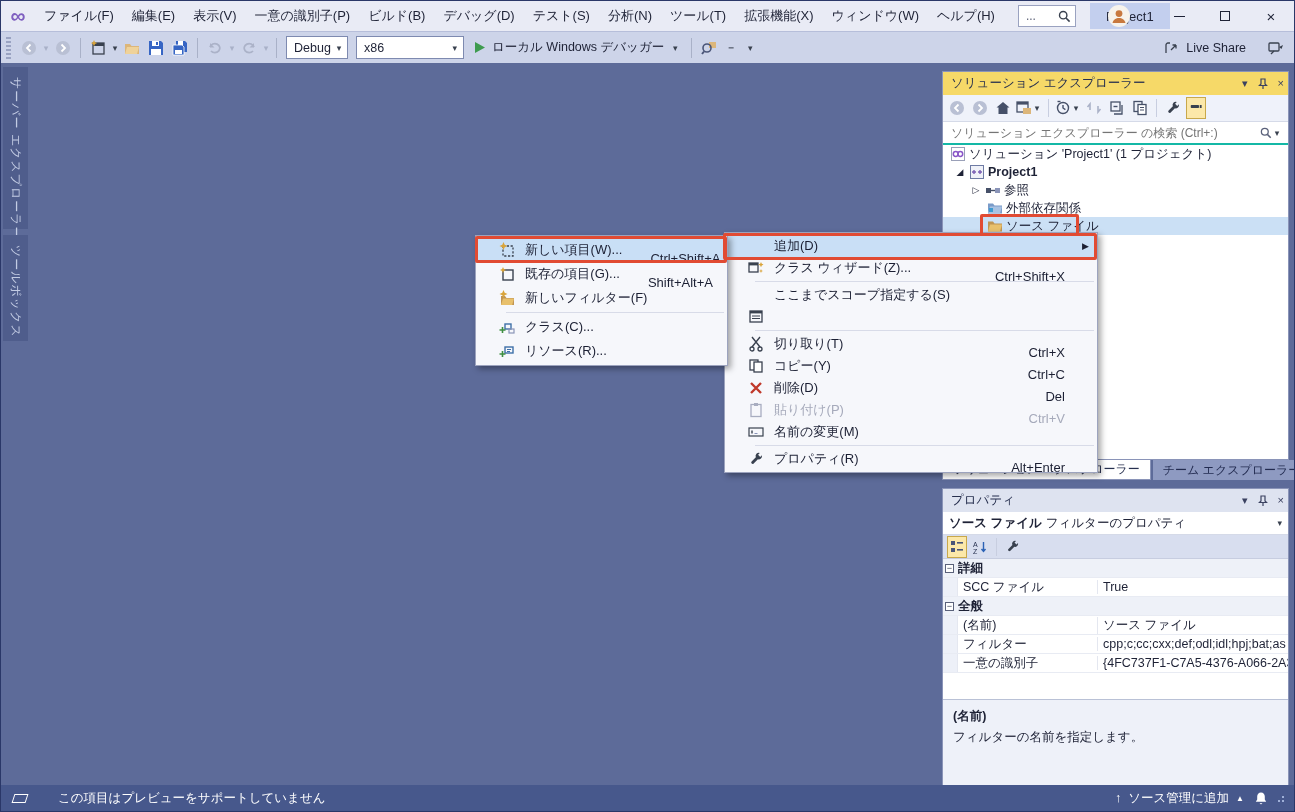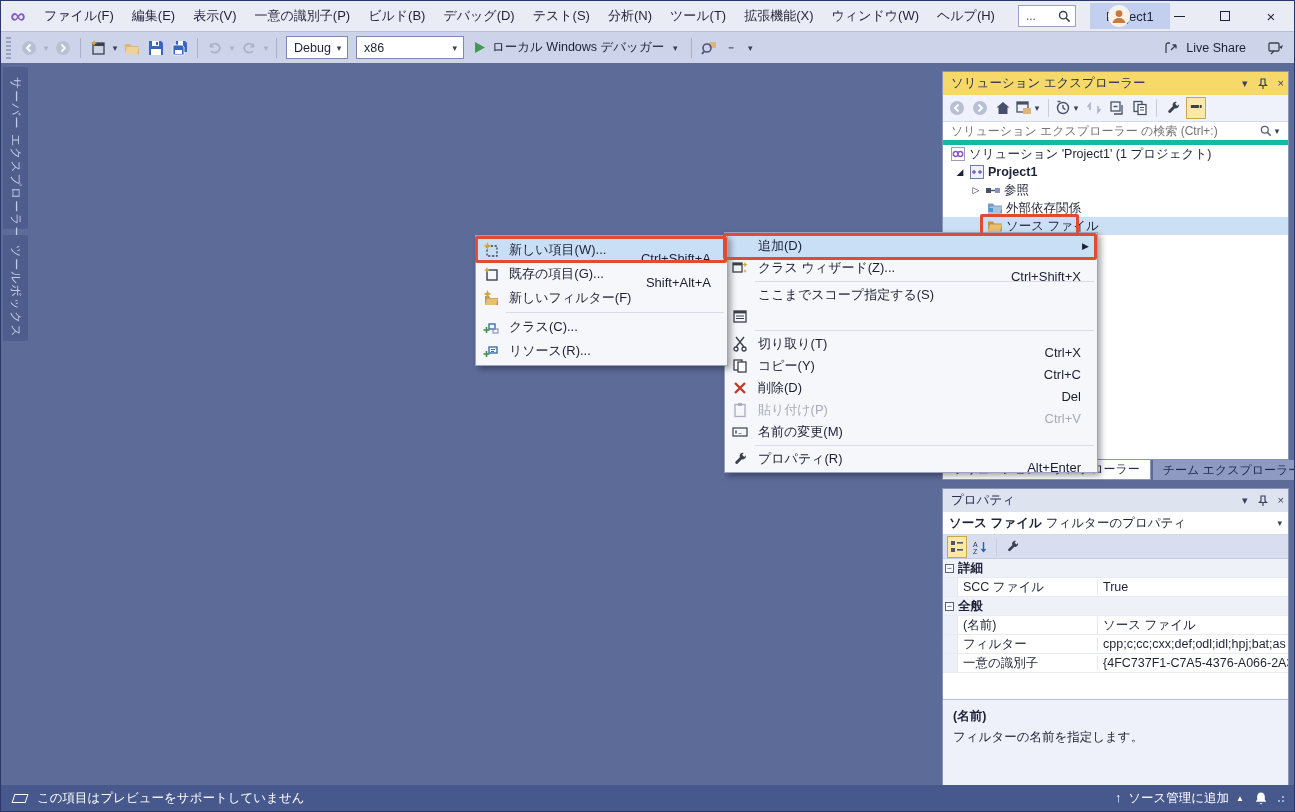--- a/index.html
+++ b/index.html
@@ -42,21 +42,21 @@
   .panel-header{height:23px;display:flex;align-items:center;font-size:12.5px;color:#27304F;padding-left:8px;position:relative;}
   .ph-icons{position:absolute;right:4px;top:0;height:23px;display:flex;align-items:center;gap:10px;color:#3A4160;}
   .ph-icon{font-size:11px;line-height:11px;}
 
   
   #se-header{background:#F6D968;}
   #se-toolbar{height:27px;background:#EFF2FA;border-bottom:1px solid #D5DAE8;display:flex;align-items:center;padding-left:4px;gap:3px;}
   .se-tbtn{height:22px;min-width:20px;display:flex;align-items:center;justify-content:center;}
   .se-tbtn.hilite{background:#FCE8A9;border:1px solid #C8A84B;}
   .se-sep{width:1px;height:18px;background:#C8CEE0;margin:0 3px;}
-  #se-search{height:23px;border-bottom:5px solid #14b8a6;display:flex;align-items:center;padding:0 6px;}
+  #se-search{height:23px;border-bottom:2px solid #14b8a6;display:flex;align-items:center;padding:0 6px;}
   #se-search input{flex:1;border:none;outline:none;font-size:12px;color:#767C90;background:transparent;}
   #se-tree{position:relative;}
   .tree-row{position:relative;height:18px;display:flex;align-items:center;font-size:12.5px;color:#1E2236;white-space:nowrap;}
   .tree-row.selected{background:#CBE0F5;}
   .tree-exp{width:12px;text-align:center;font-size:9px;color:#1E2236;flex:none;}
   .tree-ico{width:17px;height:16px;flex:none;display:flex;align-items:center;justify-content:center;}
   .tree-lbl{padding-left:3px;}
   .tree-lbl.bold{font-weight:bold;}
   #se-tabs{position:absolute;left:941px;top:459px;display:flex;gap:2px;z-index:5;}
   .dock-tab{height:20px;font-size:12px;display:flex;align-items:center;padding:0 10px;white-space:nowrap;}
@@ -75,34 +75,34 @@
   .pg-row.cat{background:#EEF1F8;font-weight:bold;}
   .pg-minus{width:9px;height:9px;border:1px solid #5A617A;font-size:9px;line-height:7px;text-align:center;color:#30374E;margin:0 4px 0 2px;background:#FFF;flex:none;font-weight:normal;}
   .pg-name{width:154px;padding-left:20px;white-space:nowrap;overflow:hidden;flex:none;}
   .pg-row.cat .pg-name{width:auto;padding-left:0;}
   .pg-val{flex:1;border-left:1px solid #E4E7F0;padding-left:5px;white-space:nowrap;overflow:hidden;}
   #props-desc{position:absolute;left:0;right:0;bottom:0;height:86px;background:#EEF1F9;border-top:1px solid #B9C1D6;padding:8px 10px;font-size:12.5px;color:#1E2236;}
   #props-desc .t{font-weight:bold;margin-bottom:4px;}
 
   
   .menu{position:absolute;background:#F6F7FB;border:1px solid #9CA3BE;box-shadow:3px 3px 6px rgba(0,0,0,.35);z-index:50;padding:2px 0;}
-  .menu-item{display:flex;align-items:center;padding:0 2px;position:relative;}
+  .menu-item{display:flex;align-items:center;padding:0 18px;position:relative;}
   .menu-item.hl{background:#C9DFF6;}
   .mi-icon{width:26px;height:16px;flex:none;display:flex;align-items:center;justify-content:center;}
   .mi-label{flex:1;padding-left:5px;font-size:13px;color:#1B1F33;white-space:nowrap;}
   .mi-shortcut{padding:0 14px 0 28px;font-size:13px;color:#1B1F33;white-space:nowrap;margin-top:16px;}
   .menu-item.disabled .mi-label,.menu-item.disabled .mi-shortcut{color:#A6AABB;}
   .mi-arrow{position:absolute;right:8px;font-size:10px;color:#1B1F33;}
   .menu-sep{height:1px;background:#D8DBE8;margin:2px 3px 2px 30px;}
 
   
   .annot{position:absolute;border:3px solid #E14B33;border-radius:2px;z-index:99;pointer-events:none;}
 
   
-  #statusbar{position:absolute;left:0;bottom:0;width:100%;height:26px;background:#47588C;color:#FFFFFF;display:flex;align-items:center;font-size:12.5px;}
+  #statusbar{position:absolute;left:0;bottom:0;width:100%;height:26px;background:#47588C;color:#FFFFFF;display:flex;align-items:center;font-size:12.5px;gap:21px;}
   #sb-icon{display:inline-block;width:14px;height:9px;border:1px solid #FFF;transform:skewX(-18deg);margin:0 10px 0 12px;}
   #sb-right{position:absolute;right:8px;display:flex;align-items:center;gap:10px;}
   #sb-grip{width:8px;height:8px;background:
      radial-gradient(circle at 1px 7px,#9FB0D8 1px,transparent 1.2px),
      radial-gradient(circle at 5px 7px,#9FB0D8 1px,transparent 1.2px),
      radial-gradient(circle at 5px 3px,#9FB0D8 1px,transparent 1.2px);}
   svg{display:block;}
 </style>
 </head>
 <body>

